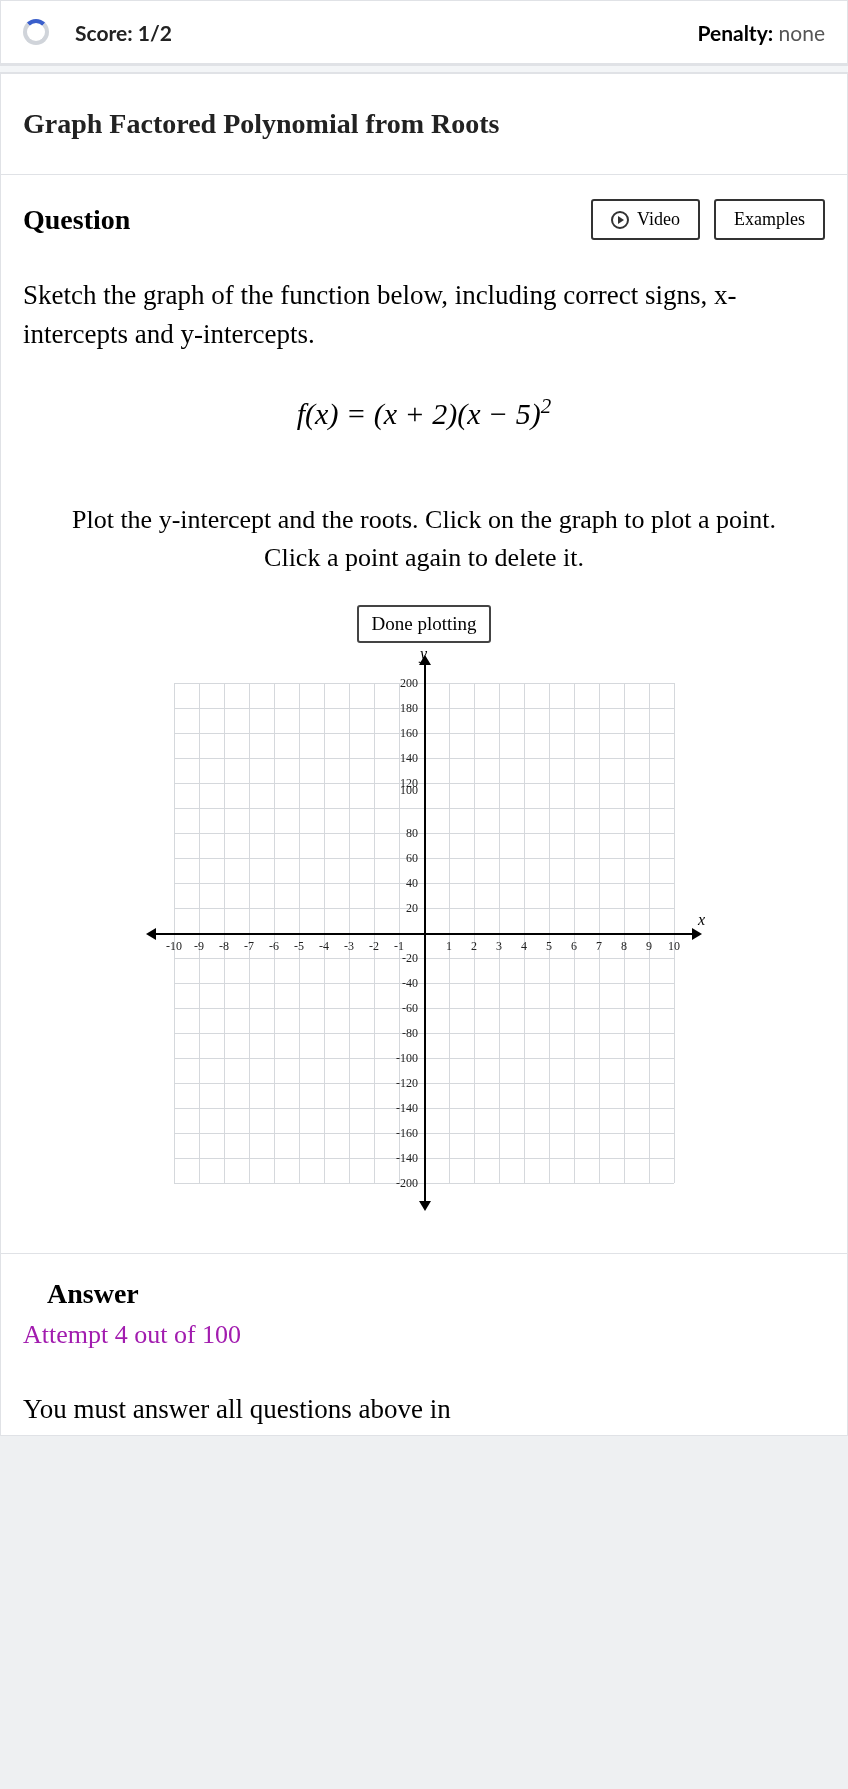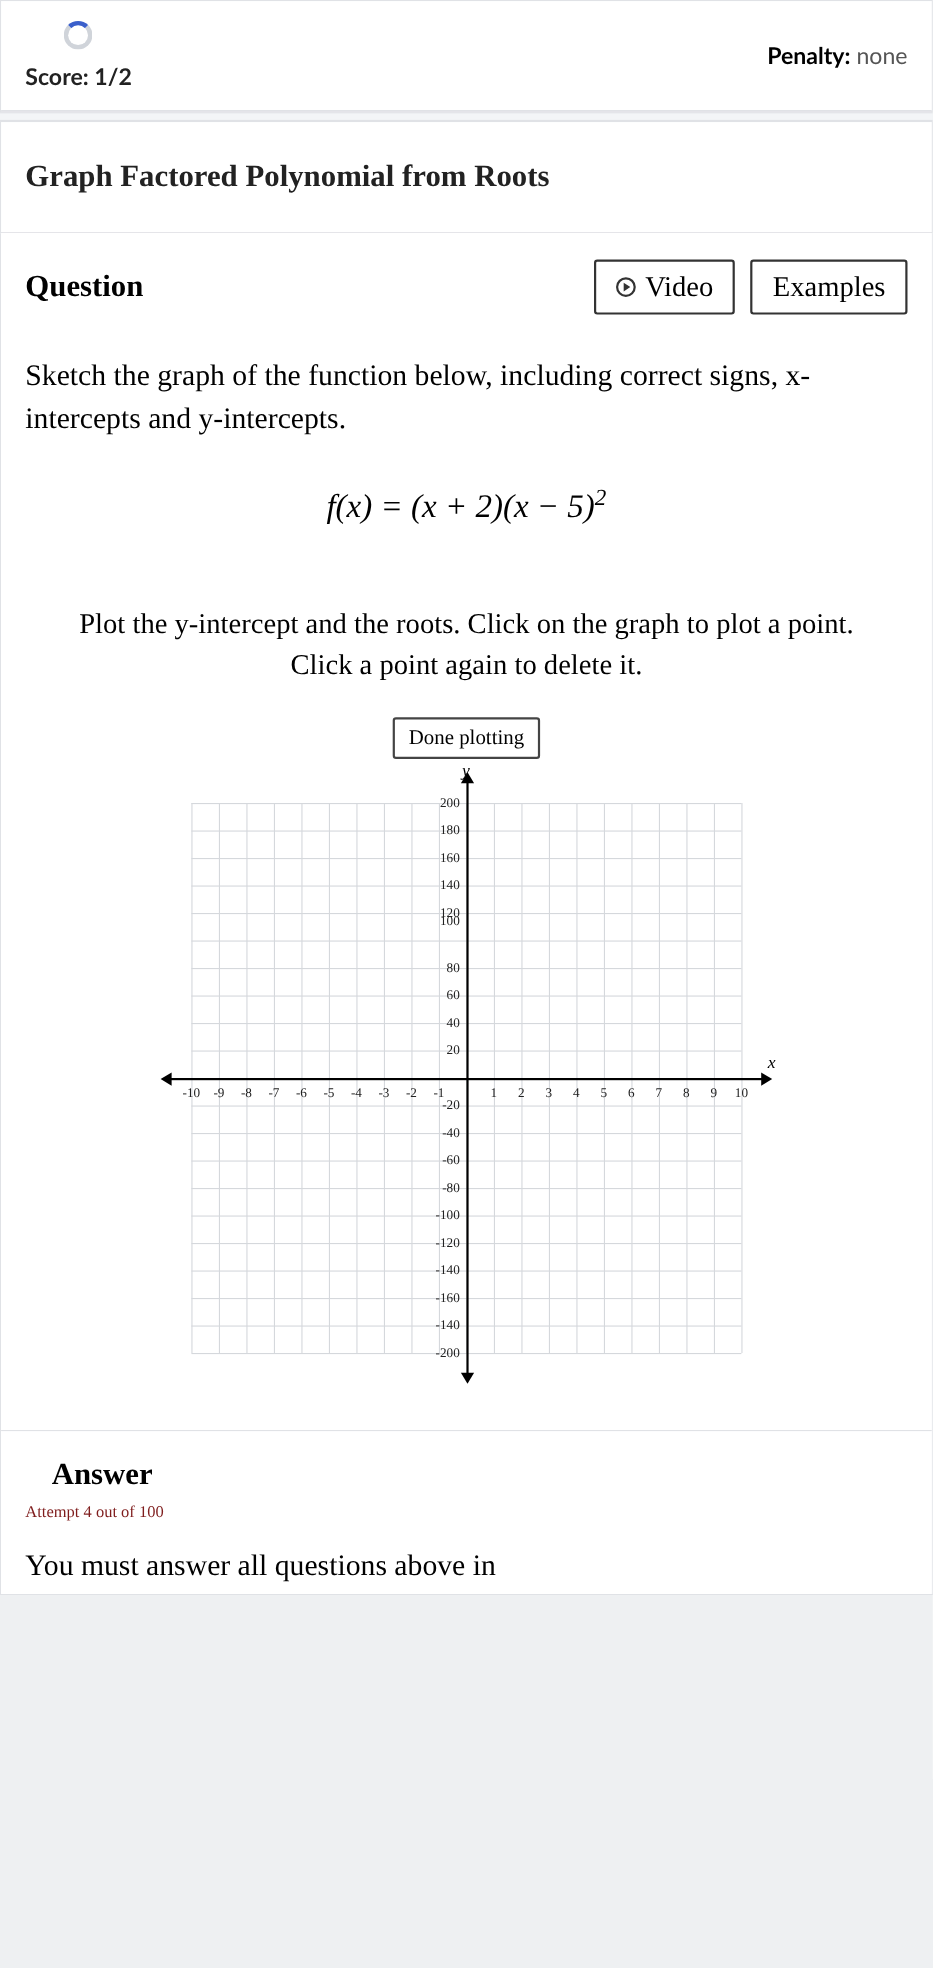--- a/index.html
+++ b/index.html
@@ -1,49 +1,49 @@
 <!DOCTYPE html>
 <html><head>
 <meta charset="utf-8">
 <style>
 * { box-sizing: border-box; margin: 0; padding: 0; }
 body { font-family: Georgia, 'Times New Roman', serif; background: #eef0f2; width: 848px; }
 .card { background: #fff; border: 1px solid #e0e2e6; margin: 0; }
 .score-bar { display: flex; justify-content: space-between; align-items: center; padding: 18px 22px; border-bottom: 1px solid #e0e2e6; background: #fff; }
-.score-left { display: flex; align-items: center; gap: 12px; font-family: 'Segoe UI', Lato, sans-serif; flex-direction: column; }
+.score-left { display: flex; align-items: center; gap: 26px; font-family: 'Segoe UI', Lato, sans-serif; }
 .spinner { width: 26px; height: 26px; border: 4px solid #d0d4da; border-top-color: #3a5fcb; border-radius: 50%; }
 .score-text { font-weight: 700; font-size: 21px; color: #222; }
 .penalty { font-family: 'Segoe UI', Lato, sans-serif; font-size: 21px; }
 .penalty b { font-weight: 700; }
 .penalty span { color: #555; }
 .title-bar { padding: 34px 22px; font-size: 28px; font-weight: 700; color: #222; background: #fff; }
 .divider-thin { height: 8px; background: #f3f5f7; border-top: 1px solid #e0e2e6; border-bottom: 1px solid #e0e2e6; }
 .question-block { padding: 24px 22px 40px; background: #fff; }
 .q-header { display: flex; align-items: center; gap: 14px; margin-bottom: 36px; }
 .q-title { font-size: 28px; font-weight: 700; flex: 1; }
-.btn-outline { border: 2px solid #333; background: #fff; padding: 8px 18px; font-size: 26px; font-family: Georgia, serif; display: flex; align-items: center; gap: 8px; cursor: pointer; border-radius: 3px; }
+.btn-outline { border: 2px solid #333; background: #fff; padding: 8px 18px; font-size: 18px; font-family: Georgia, serif; display: flex; align-items: center; gap: 8px; cursor: pointer; border-radius: 3px; }
 .play-icon { width: 18px; height: 18px; border: 2px solid #333; border-radius: 50%; display: inline-flex; align-items: center; justify-content: center; }
 .play-icon::after { content: ''; width: 0; height: 0; border-left: 6px solid #333; border-top: 4px solid transparent; border-bottom: 4px solid transparent; margin-left: 2px; }
 .prompt { font-size: 27px; line-height: 1.45; margin-bottom: 40px; }
 .equation { text-align: center; font-size: 30px; font-style: italic; font-family: 'Cambria Math', 'Times New Roman', serif; margin: 30px 0 70px; }
 .instruction { text-align: center; font-size: 26px; line-height: 1.45; margin: 0 20px 28px; }
 .done-btn { display: block; margin: 0 auto 10px; border: 2px solid #444; background: #fff; padding: 6px 12px; font-size: 19px; font-family: Georgia, serif; cursor: pointer; border-radius: 3px; }
 
 .graph-wrap { display: flex; justify-content: center; }
 .graph { position: relative; width: 560px; height: 560px; font-family: Georgia, serif; }
 .gridline { position: absolute; background: #d5d8dc; }
 .axis { position: absolute; background: #000; }
 .tick-label-x { position: absolute; font-size: 12px; color: #222; transform: translateX(-50%); top: 286px; }
 .tick-label-y { position: absolute; font-size: 12px; color: #222; right: 286px; transform: translateY(-50%); text-align: right; }
 .axis-label { position: absolute; font-size: 16px; font-style: italic; }
 .arrow { position: absolute; width: 0; height: 0; }
 
 .answer-block { padding: 24px 22px 10px; background: #fff; }
 .answer-title { font-size: 28px; font-weight: 700; margin-bottom: 10px; margin-left: 24px; }
-.attempt { font-size: 15px; color: #7f1d1d; margin-bottom: 24px; }
+.attempt { font-size: 26px; color: #a21caf; margin-bottom: 44px; }
 .must-answer { font-size: 27px; }
 </style>
 </head>
 <body>
 
 <div class="card">
   <div class="score-bar">
     <div class="score-left">
       <div class="spinner"></div>
       <div class="score-text">Score: 1/2</div>

